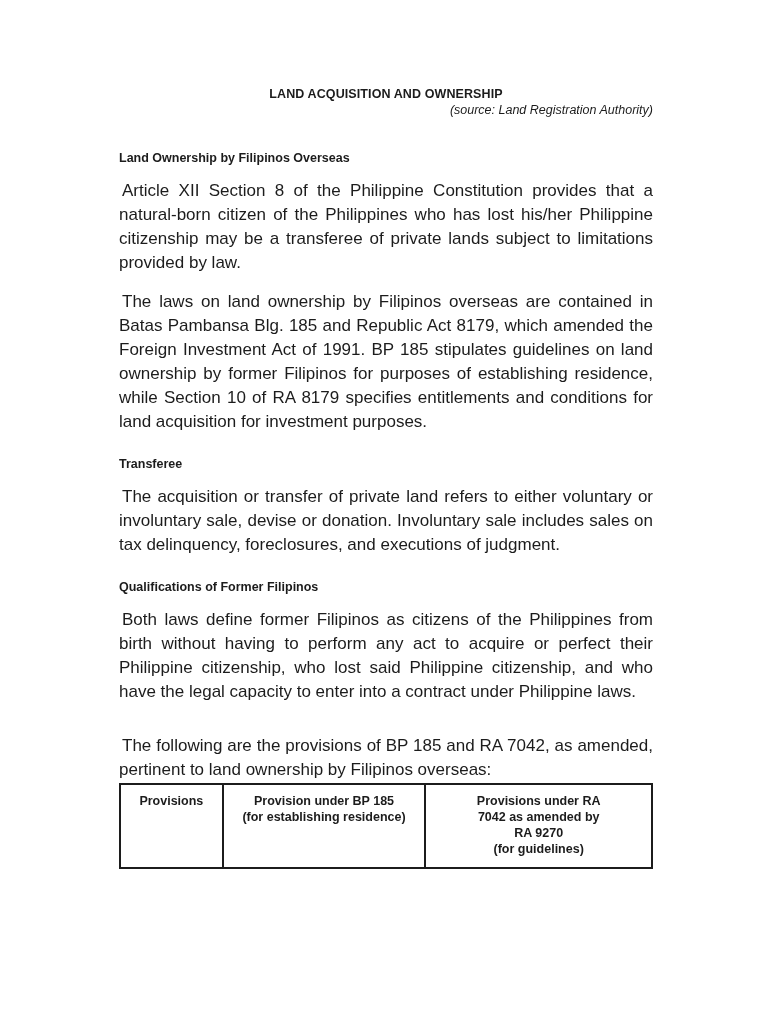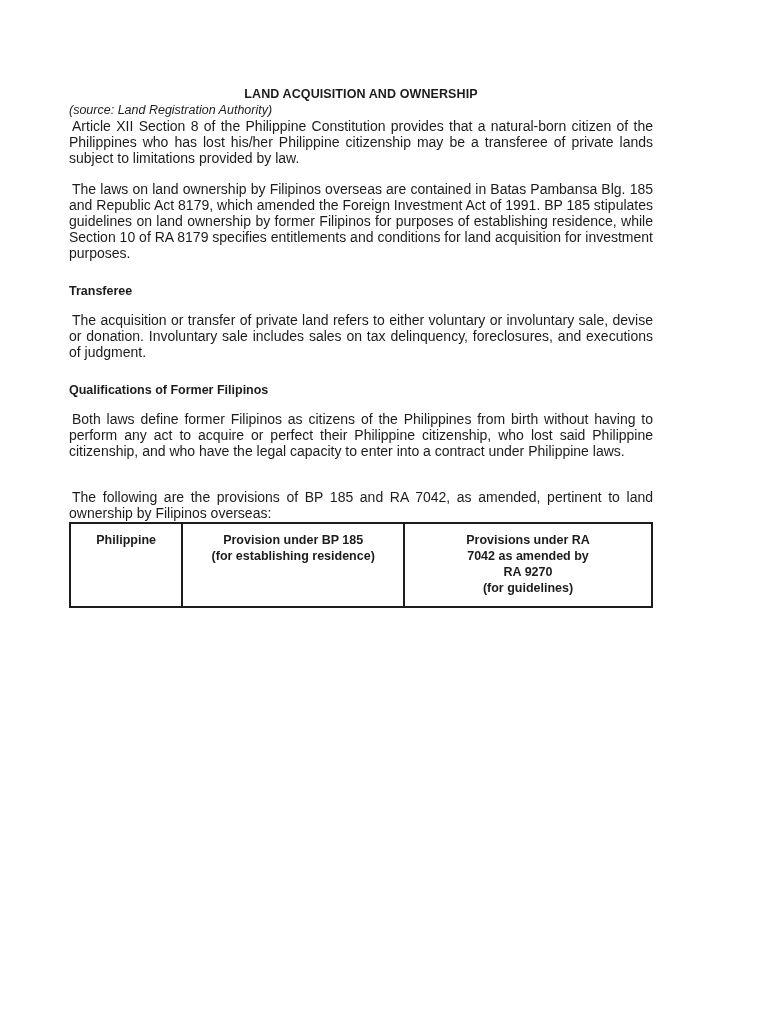--- a/index.html
+++ b/index.html
@@ -5,47 +5,47 @@
   * { margin: 0; padding: 0; box-sizing: border-box; }
   html, body { background: #ffffff; }
   .page {
     position: relative;
     width: 768px;
     height: 1024px;
     margin: 0 auto;
     background: #ffffff;
     color: #1c1c1c;
     font-family: "Liberation Sans", sans-serif;
-    padding: 86px 115px 0 69px;
+    padding: 86px 115px 0 119px;
     overflow: hidden;
   }
   .doc-title {
     text-align: center;
     font-size: 12.5px;
     font-weight: bold;
     line-height: 16px;
     letter-spacing: 0.1px;
   }
   .doc-subtitle {
-    text-align: left;
+    text-align: right;
     font-style: italic;
     font-size: 12.5px;
     line-height: 16px;
   }
   h2.sec-heading {
     font-size: 12.5px;
     font-weight: bold;
     line-height: 16px;
     margin-top: 22px;
     margin-bottom: 13px;
   }
   h2.sec-heading.first { margin-top: 32px; }
   p.para {
-    font-size: 14px;
-    line-height: 16px;
+    font-size: 17px;
+    line-height: 24px;
     text-align: justify;
     text-indent: 3px;
     margin-bottom: 15px;
   }
   p.para.last-before-table { margin-bottom: 1px; margin-top: 30px; }
   table.provisions {
     width: 100%;
     border-collapse: collapse;
     table-layout: fixed;
   }
@@ -65,41 +65,42 @@
 </style>
 </head>
 <body>
 
 <div class="page">
 
   <div class="doc-title">LAND ACQUISITION AND OWNERSHIP</div>
 
   <div class="doc-subtitle">(source: Land Registration Authority)</div>
 
+  <h2 class="sec-heading first">Land Ownership by Filipinos Overseas</h2>
 
   <p class="para">Article XII Section 8 of the Philippine Constitution provides that a natural-born citizen of the Philippines who has lost his/her Philippine citizenship may be a transferee of private lands subject to limitations provided by law.</p>
 
   <p class="para">The laws on land ownership by Filipinos overseas are contained in Batas Pambansa Blg. 185 and Republic Act 8179, which amended the Foreign Investment Act of 1991. BP 185 stipulates guidelines on land ownership by former Filipinos for purposes of establishing residence, while Section 10 of RA 8179 specifies entitlements and conditions for land acquisition for investment purposes.</p>
 
   <h2 class="sec-heading">Transferee</h2>
 
   <p class="para">The acquisition or transfer of private land refers to either voluntary or involuntary sale, devise or donation. Involuntary sale includes sales on tax delinquency, foreclosures, and executions of judgment.</p>
 
   <h2 class="sec-heading">Qualifications of Former Filipinos</h2>
 
   <p class="para">Both laws define former Filipinos as citizens of the Philippines from birth without having to perform any act to acquire or perfect their Philippine citizenship, who lost said Philippine citizenship, and who have the legal capacity to enter into a contract under Philippine laws.</p>
 
 
   <p class="para last-before-table">The following are the provisions of BP 185 and RA 7042, as amended, pertinent to land ownership by Filipinos overseas:</p>
 
   <table class="provisions">
     <tbody>
       <tr>
         <th class="col-particulars">
-          <div>Philippine</div>
+          <div>Provisions</div>
         </th>
         <th class="col-bp185">
           <div>Provision under BP 185</div>
           <div>(for establishing residence)</div>
         </th>
         <th class="col-ra7042">
           <div>Provisions under RA</div>
           <div>7042  as amended by</div>
           <div>RA 9270</div>
           <div>(for guidelines)</div>

